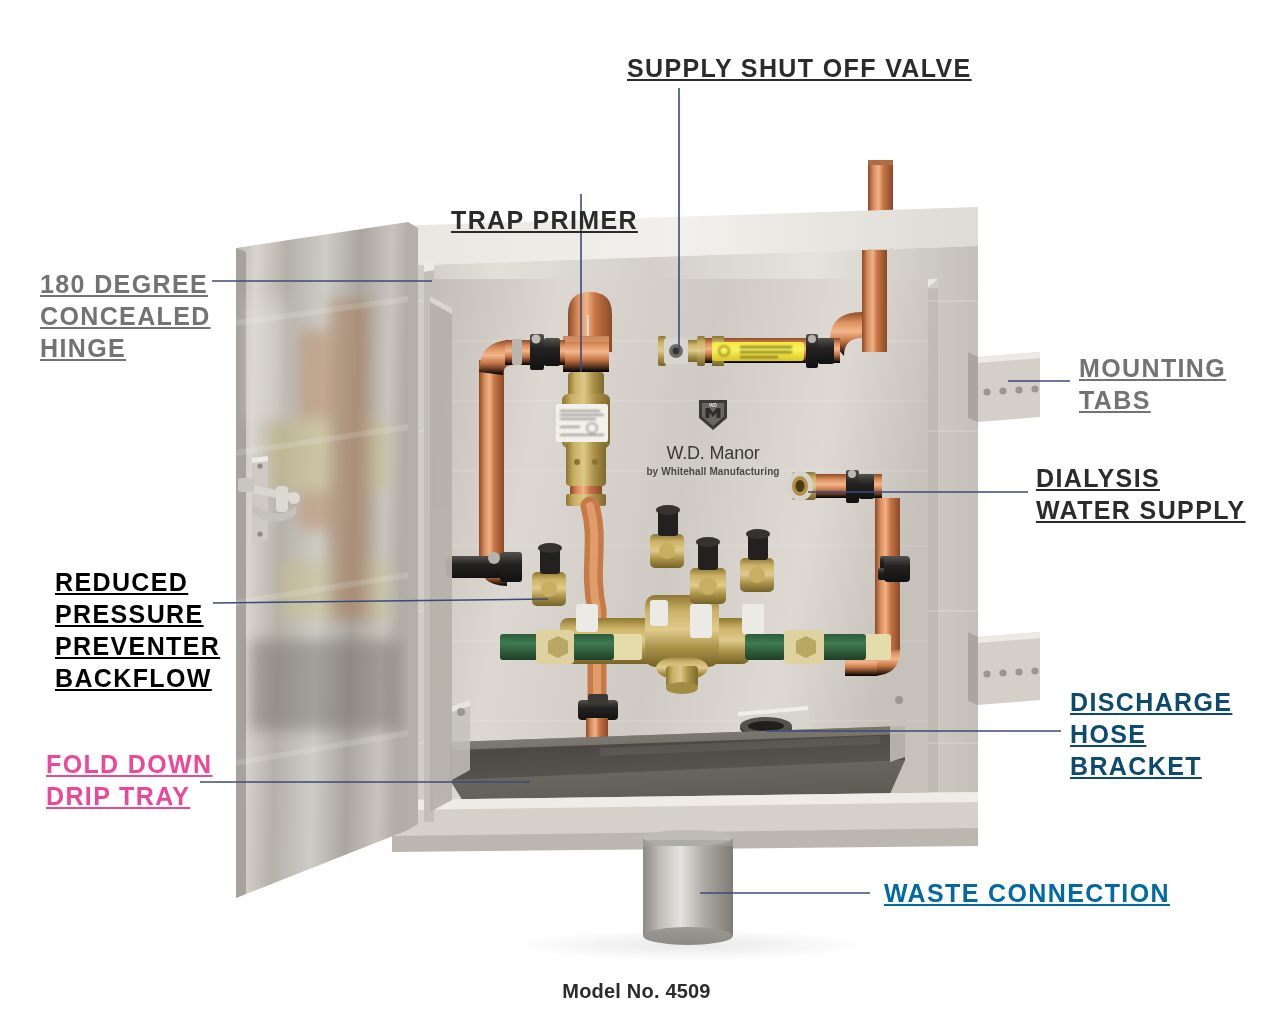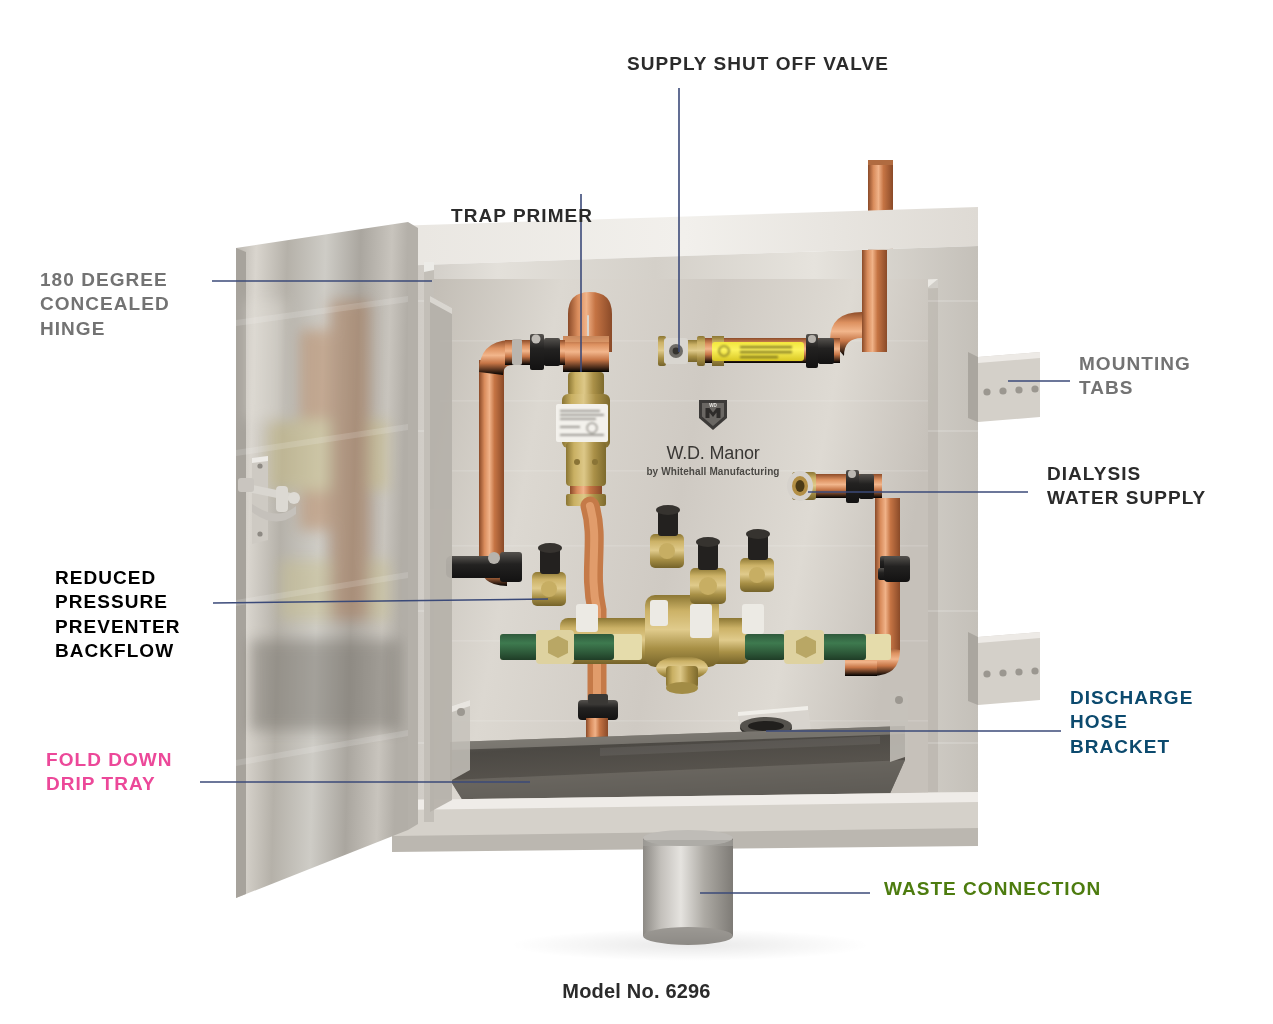--- a/index.html
+++ b/index.html
@@ -9,25 +9,26 @@
     font-family:"Liberation Sans","DejaVu Sans",sans-serif;
     overflow:hidden;position:relative;
   }
   #stage{position:absolute;inset:0;width:1273px;height:1024px;}
 
   
   .label{
     position:absolute;
     color:#2b2b2b;
     font-weight:700;
-    font-size:19px;
+    font-size:25px;
     letter-spacing:.055em;
     line-height:1.28;
     white-space:pre-line;
     text-transform:uppercase;
+    text-decoration:underline;
   }
   .label.right{text-align:left;}
   .label.left{text-align:left;}
 
   .modelno{
     position:absolute;
     left:0;right:0;top:980px;
     text-align:center;
     font-size:20px;font-weight:700;color:#2b2b2b;
     letter-spacing:.01em;
@@ -496,29 +497,29 @@
     </svg>
 
   <div id="callout-layer">
       <div class="label left" style="left: 627px; top: 52px; color: rgb(43, 43, 43);">SUPPLY SHUT OFF VALVE</div>
       <div class="label left" style="left: 451px; top: 158px; color: rgb(43, 43, 43); margin-top: 46px;">TRAP PRIMER</div>
       <div class="label left" style="left: 40px; top: 268px; color: #737373;">180 DEGREE
 CONCEALED
 HINGE</div>
       <div class="label right" style="left: 1079px; top: 352px; color: #737373;">MOUNTING
 TABS</div>
-      <div class="label right" style="left: 1036px; top: 462px; color: rgb(43, 43, 43); margin-left: 11px;">DIALYSIS
+      <div class="label right" style="left: 1036px; top: 462px; color: rgb(43, 43, 43);">DIALYSIS
 WATER SUPPLY</div>
       <div class="label left" style="left: 55px; top: 566px; color: #000000;">REDUCED
 PRESSURE
 PREVENTER
 BACKFLOW</div>
       <div class="label right" style="left: 1070px; top: 686px; color: #0c4a6e;">DISCHARGE
 HOSE
 BRACKET</div>
       <div class="label left" style="left: 46px; top: 748px; color: #ec4899;">FOLD DOWN
 DRIP TRAY</div>
-      <div class="label right" style="left: 884px; top: 877px; color: #4d7c0f;">WASTE CONNECTION</div>
+      <div class="label right" style="left: 884px; top: 877px; color: #0369a1;">WASTE CONNECTION</div>
     </div>
 
-  <div class="modelno">Model No. 6296</div>
+  <div class="modelno">Model No. 4509</div>
 
 </div>
 
 </body></html>

